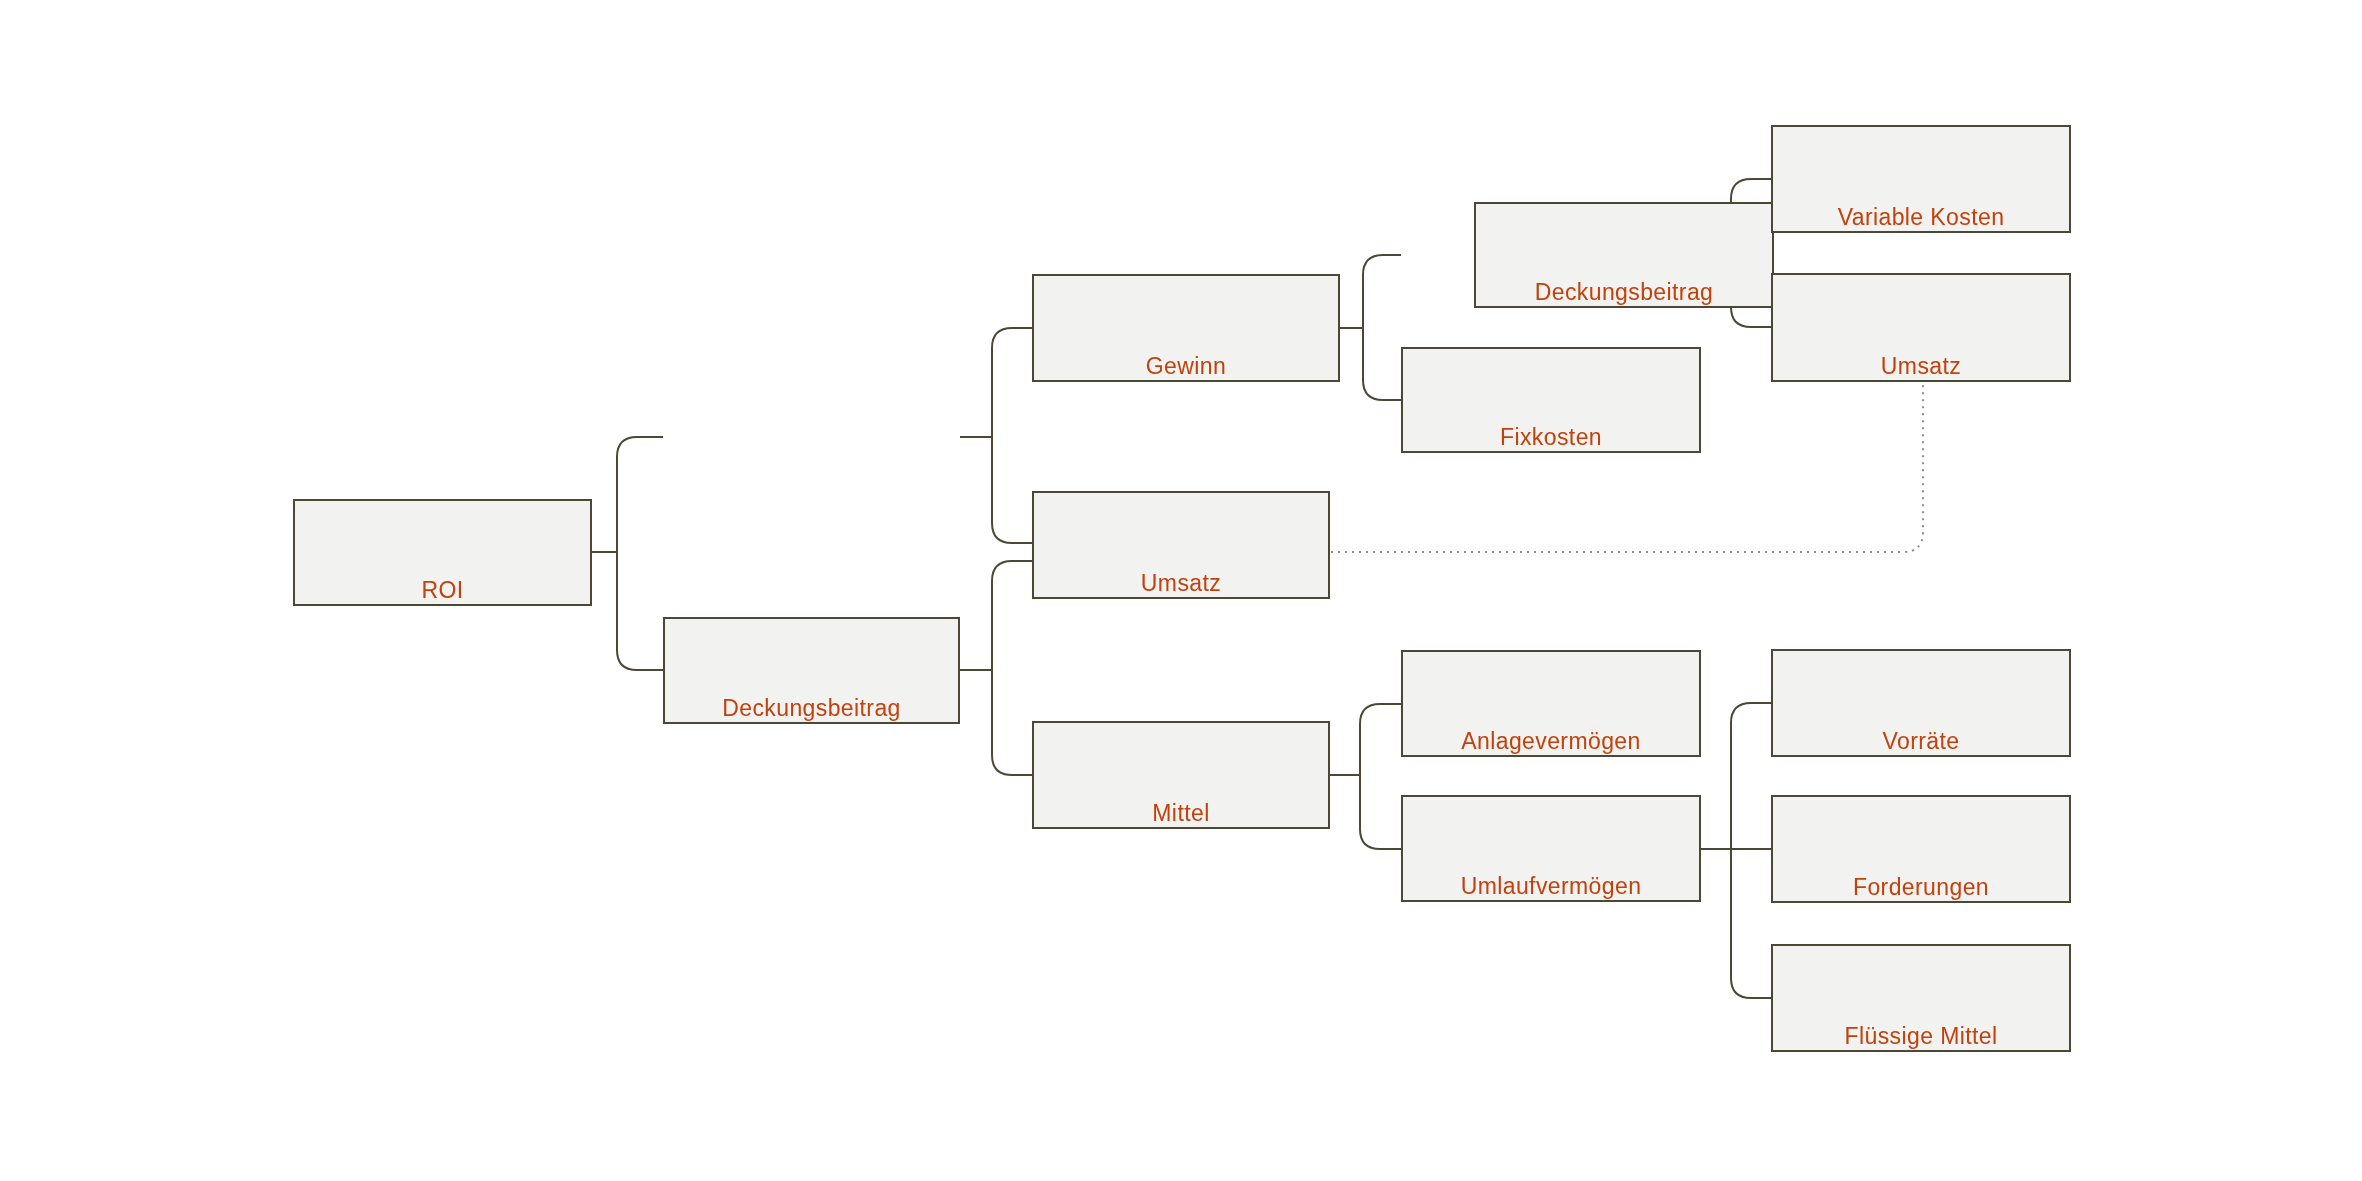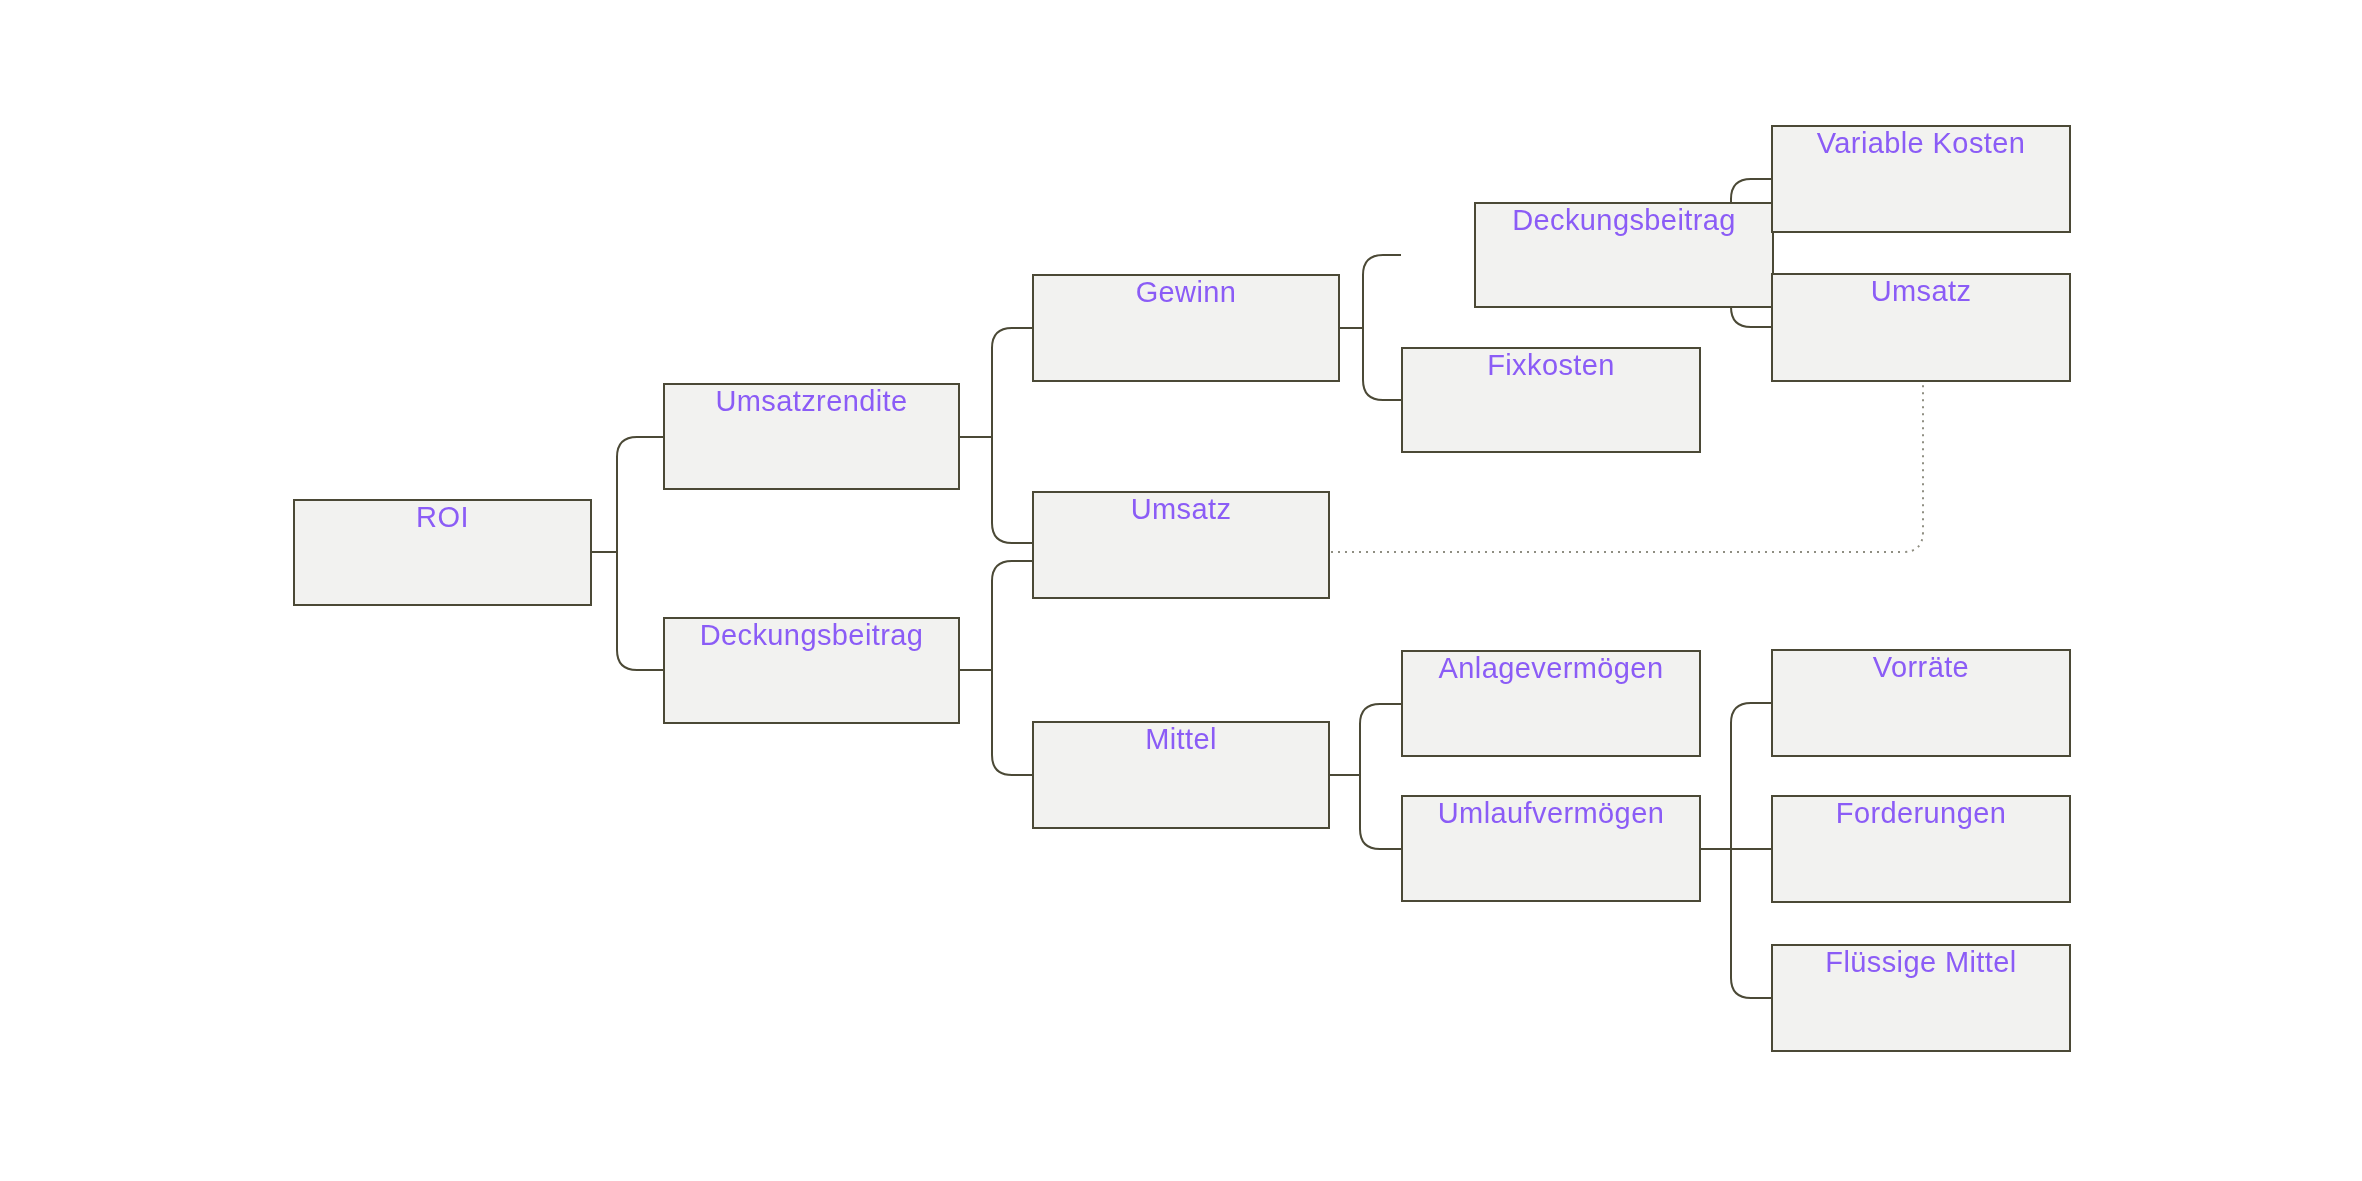--- a/index.html
+++ b/index.html
@@ -31,25 +31,25 @@
     stroke: #8f8e82;
     stroke-width: 2;
     stroke-dasharray: 2 5;
   }
   .node {
     position: absolute;
     box-sizing: border-box;
     background: #f2f2f0;
     border: 2px solid #4b4936;
     display: flex;
-    align-items: flex-start;
+    align-items: flex-end;
     justify-content: center;
-    font-size: 29px;
+    font-size: 23px;
     letter-spacing: 0.4px;
-    color: #8b5cf6;
+    color: #c2410c;
     white-space: nowrap;
   }
 </style>
 </head>
 <body>
 
 <div class="canvas">
 
   <svg class="connectors" viewBox="0 0 2362 1181" xmlns="http://www.w3.org/2000/svg">
 
@@ -67,23 +67,20 @@
 
     <path d="M1701 849 H1771 M1771 703 H1751 Q1731 703 1731 723 V978 Q1731 998 1751 998 H1771"></path>
 
     <path class="dotted" d="M1331 552 H1903 Q1923 552 1923 532 V382"></path>
   </svg>
 
   <div class="node" style="left:293px;top:499px;width:299px;height:107px">
     <span>ROI</span>
   </div>
 
-  <div class="node" style="left:663px;top:383px;width:297px;height:107px">
-    <span>Umsatzrendite</span>
-  </div>
 
   <div class="node" style="left:663px;top:617px;width:297px;height:107px">
     <span>Deckungsbeitrag</span>
   </div>
 
   <div class="node" style="left:1032px;top:274px;width:308px;height:108px">
     <span>Gewinn</span>
   </div>
 
   <div class="node" style="left:1032px;top:491px;width:298px;height:108px">

